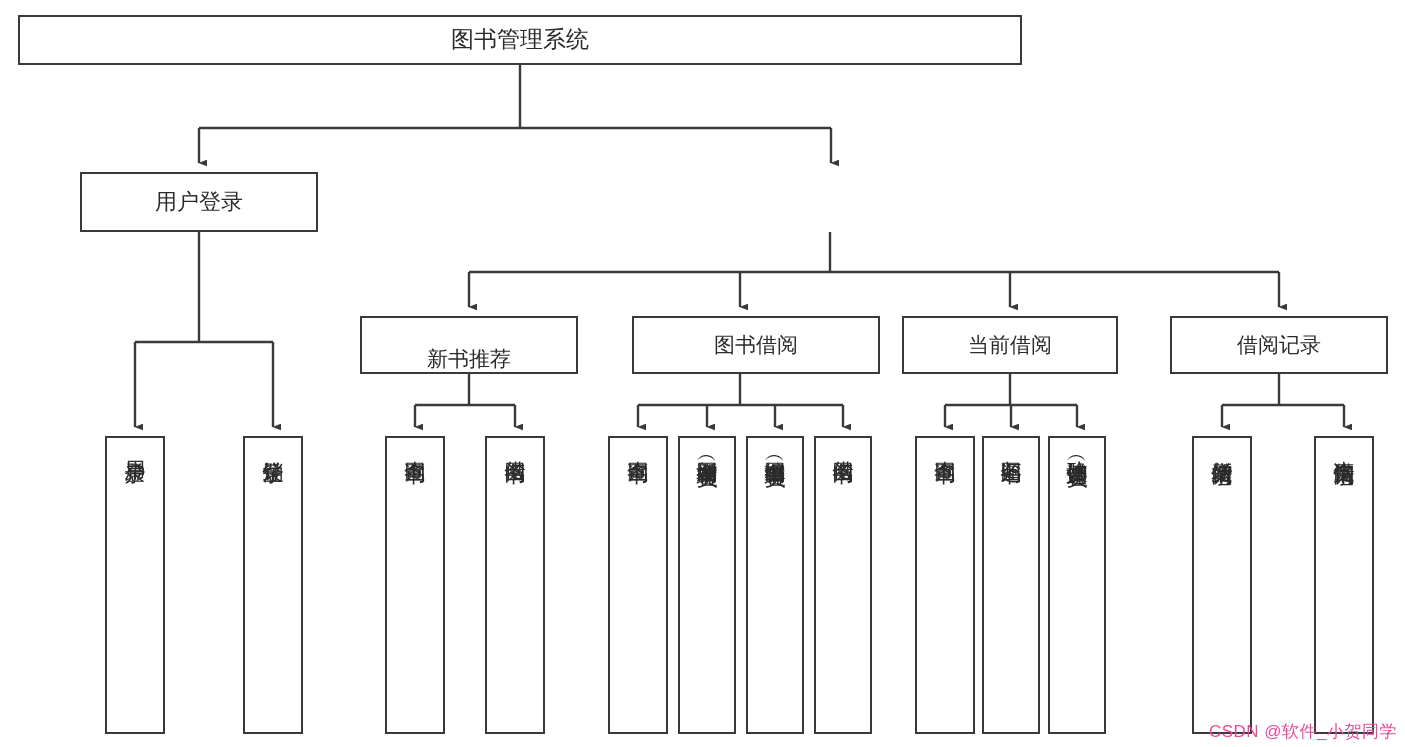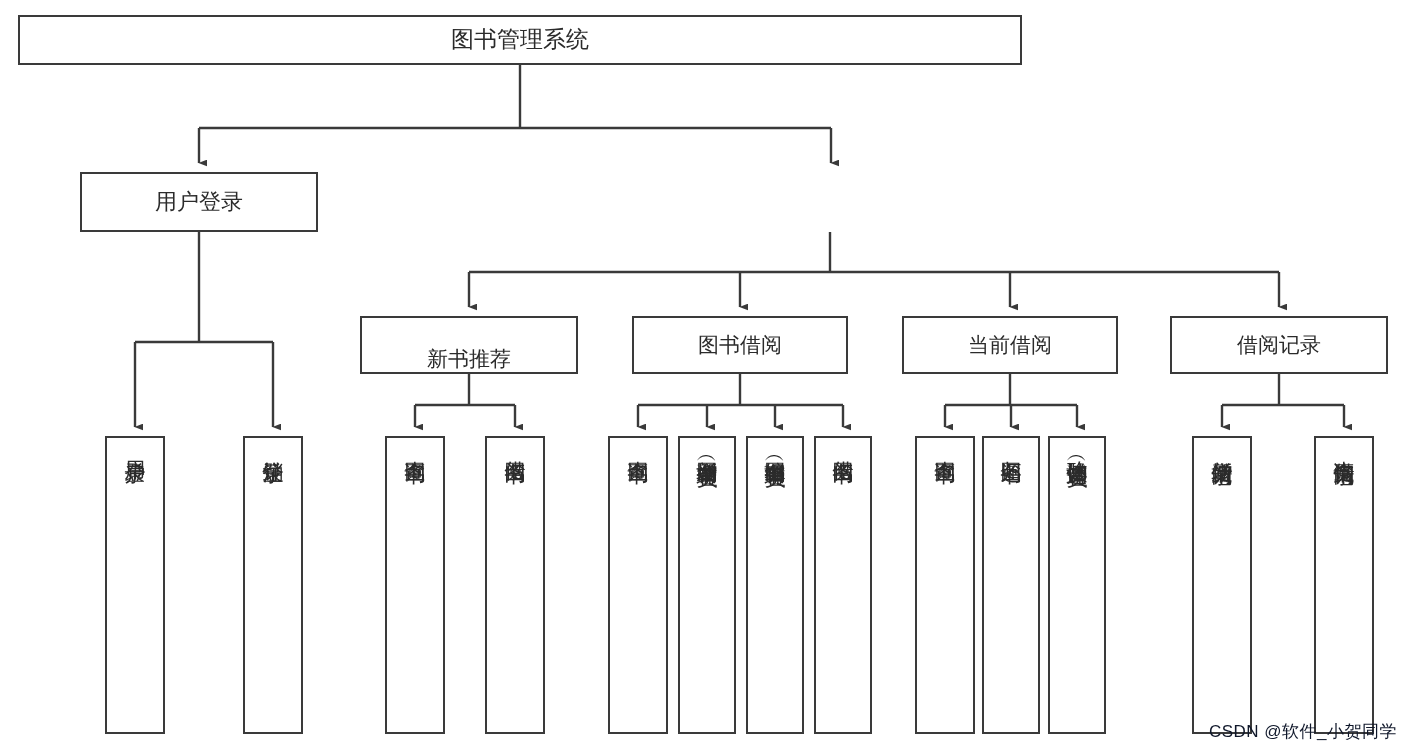--- a/index.html
+++ b/index.html
@@ -53,21 +53,21 @@
     font-size: 21px;
     letter-spacing: 1px;
     line-height: 1.05;
     white-space: nowrap;
   }
   .watermark {
     position: absolute;
     right: 8px;
     bottom: 4px;
     font-size: 17px;
-    color: #0f172a;
+    color: #ec4899;
     letter-spacing: 0.5px;
     white-space: nowrap;
     user-select: none;
   }
 </style>
 </head>
 <body>
 
 <div id="canvas">
 
@@ -125,21 +125,21 @@
     <span class="label">图书管理系统</span>
   </div>
 
   <div class="node node-l2" style="left:80px; top:172px; width:238px; height:60px;">
     <span class="label">用户登录</span>
   </div>
 
   <div class="node node-l3" style="left:360px; top:316px; width:218px; height:58px;align-items:flex-end;">
     <span class="label">新书推荐</span>
   </div>
-  <div class="node node-l3" style="left:632px; top:316px; width:216px; height:58px;">
+  <div class="node node-l3" style="left:632px; top:316px; width:248px; height:58px;">
     <span class="label">图书借阅</span>
   </div>
   <div class="node node-l3" style="left:902px; top:316px; width:216px; height:58px;">
     <span class="label">当前借阅</span>
   </div>
   <div class="node node-l3" style="left:1170px; top:316px; width:218px; height:58px;">
     <span class="label">借阅记录</span>
   </div>
 
   <div class="node node-leaf" style="left:105px; top:436px; width:60px; height:298px;">

